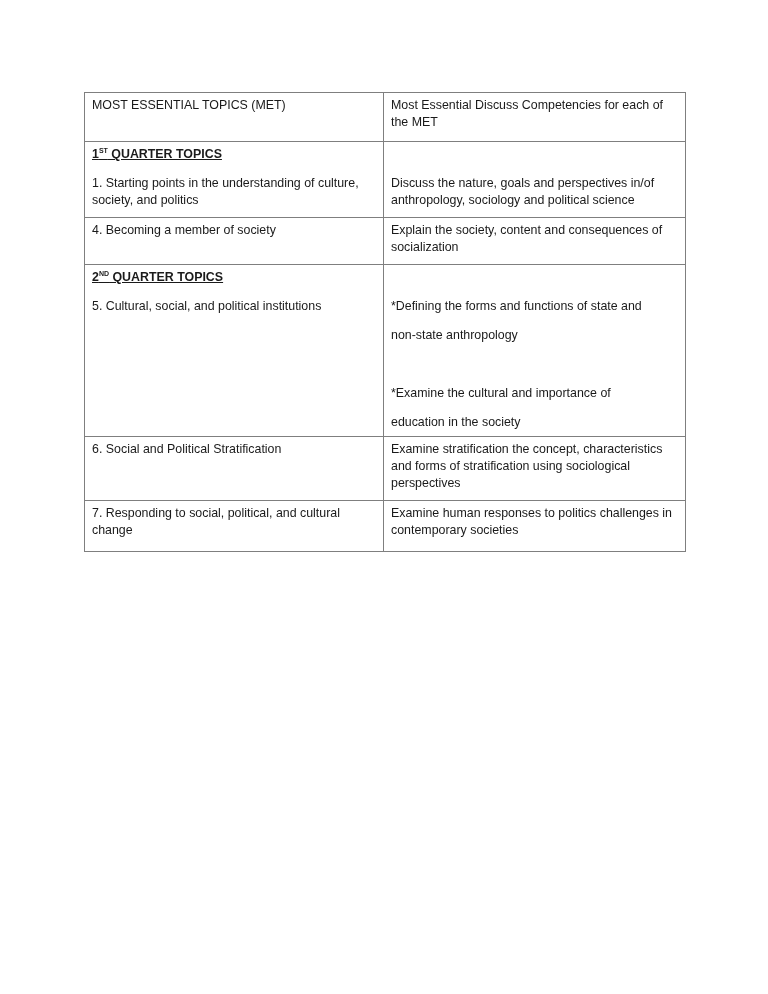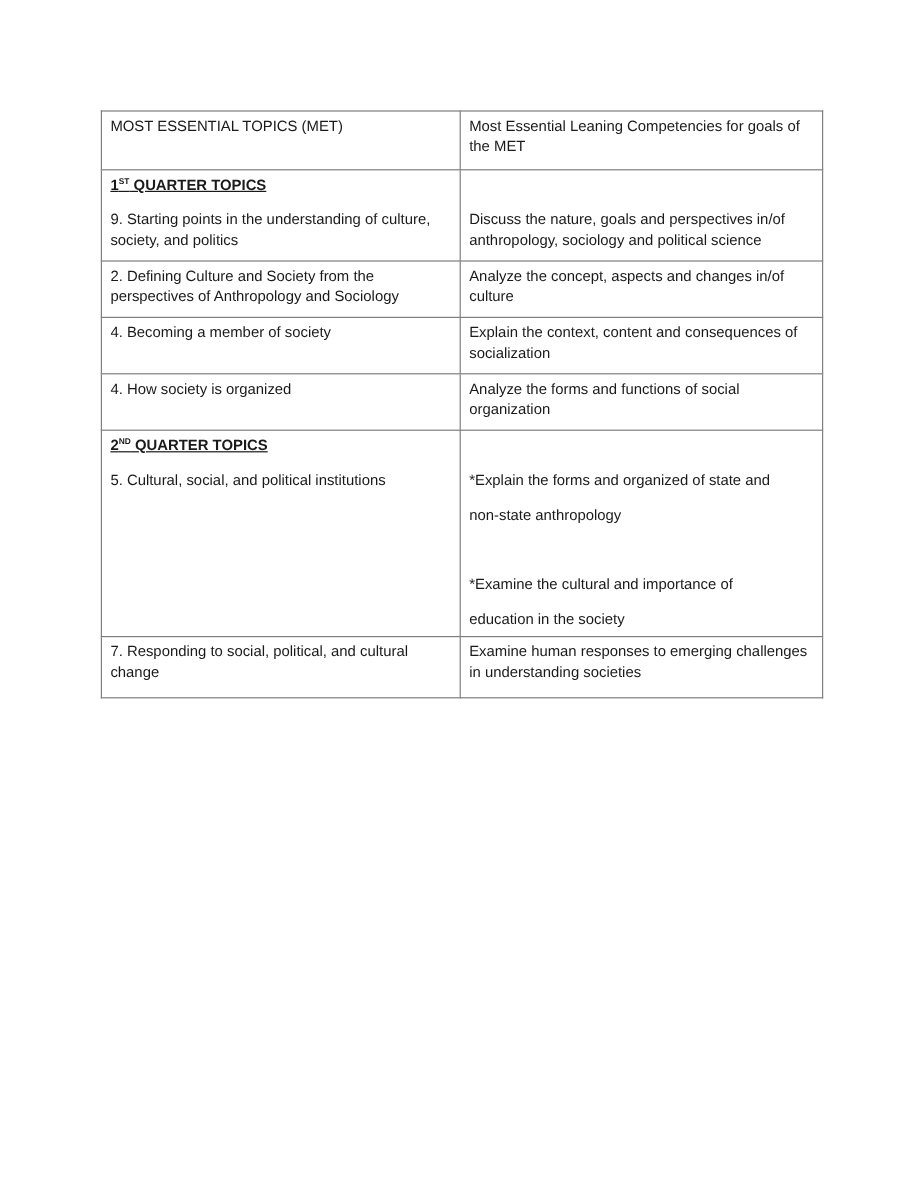--- a/index.html
+++ b/index.html
@@ -27,56 +27,52 @@
 
 <div class="page">
   <table class="met">
     <colgroup>
         <col class="c1">
         <col class="c2">
       </colgroup>
     <tbody>
         <tr class="h-row">
       <td>MOST ESSENTIAL TOPICS (MET)</td>
-      <td>Most Essential Leaning Competencies for goals of the MET</td>
+      <td>Most Essential Discuss Competencies for each of the MET</td>
     </tr>
     <tr class="q1-row">
       <td>
         <span class="qh"><span>1</span><sup>ST</sup><span> QUARTER TOPICS</span></span>
-        <span>9. Starting points in the understanding of culture, society, and politics</span>
+        <span>1. Starting points in the understanding of culture, society, and politics</span>
       </td>
       <td>
         <span class="spacer"></span>
         <span>Discuss the nature, goals and perspectives in/of anthropology, sociology and political science</span>
       </td>
     </tr>
-    <tr class="r2">
-      <td>2. Defining Culture and Society from the perspectives of Anthropology and Sociology</td>
-      <td>Analyze the concept, aspects and changes in/of culture</td>
-    </tr>
     <tr class="r3">
       <td>4. Becoming a member of society</td>
-      <td>Explain the context, content and consequences of socialization</td>
-    </tr>
-    <tr class="r4">
-      <td>4. How society is organized</td>
-      <td>Analyze the forms and functions of social organization</td>
+      <td>Explain the society, content and consequences of socialization</td>
     </tr>
     <tr class="q2-row">
       <td>
         <span class="qh"><span>2</span><sup>ND</sup><span> QUARTER TOPICS</span></span>
         <span>5. Cultural, social, and political institutions</span>
       </td>
       <td>
         <span class="spacer"></span>
-        <span class="p5">*Explain the forms and organized of state and</span>
+        <span class="p5">*Defining the forms and functions of state and</span>
         <span class="p5b">non-state anthropology</span>
         <span class="p5">*Examine the cultural and importance of</span>
         <span>education in the society</span>
       </td>
     </tr>
+    <tr class="r6">
+      <td>6. Social and Political Stratification</td>
+      <td>Examine stratification the concept, characteristics and forms of stratification using sociological perspectives</td>
+    </tr>
     <tr class="r7">
       <td>7. Responding to social, political, and cultural change</td>
-      <td>Examine human responses to emerging challenges in understanding societies</td>
+      <td>Examine human responses to politics challenges in contemporary societies</td>
     </tr>
   </tbody>
     </table>
 </div>
 
 </body></html>

